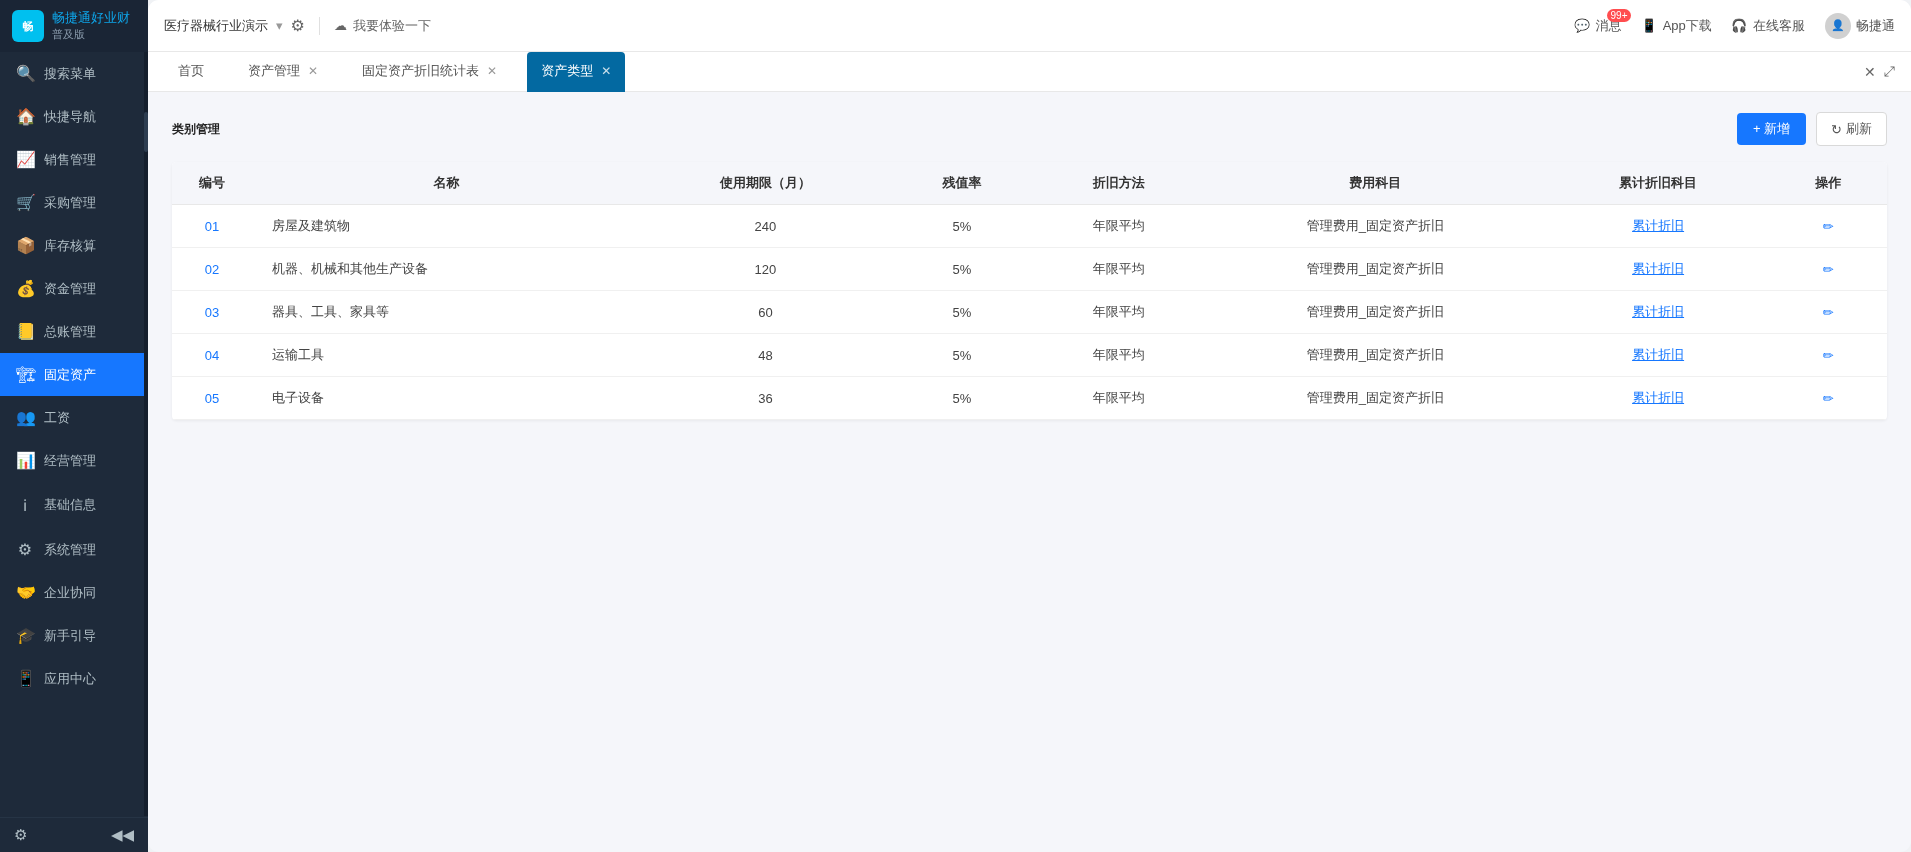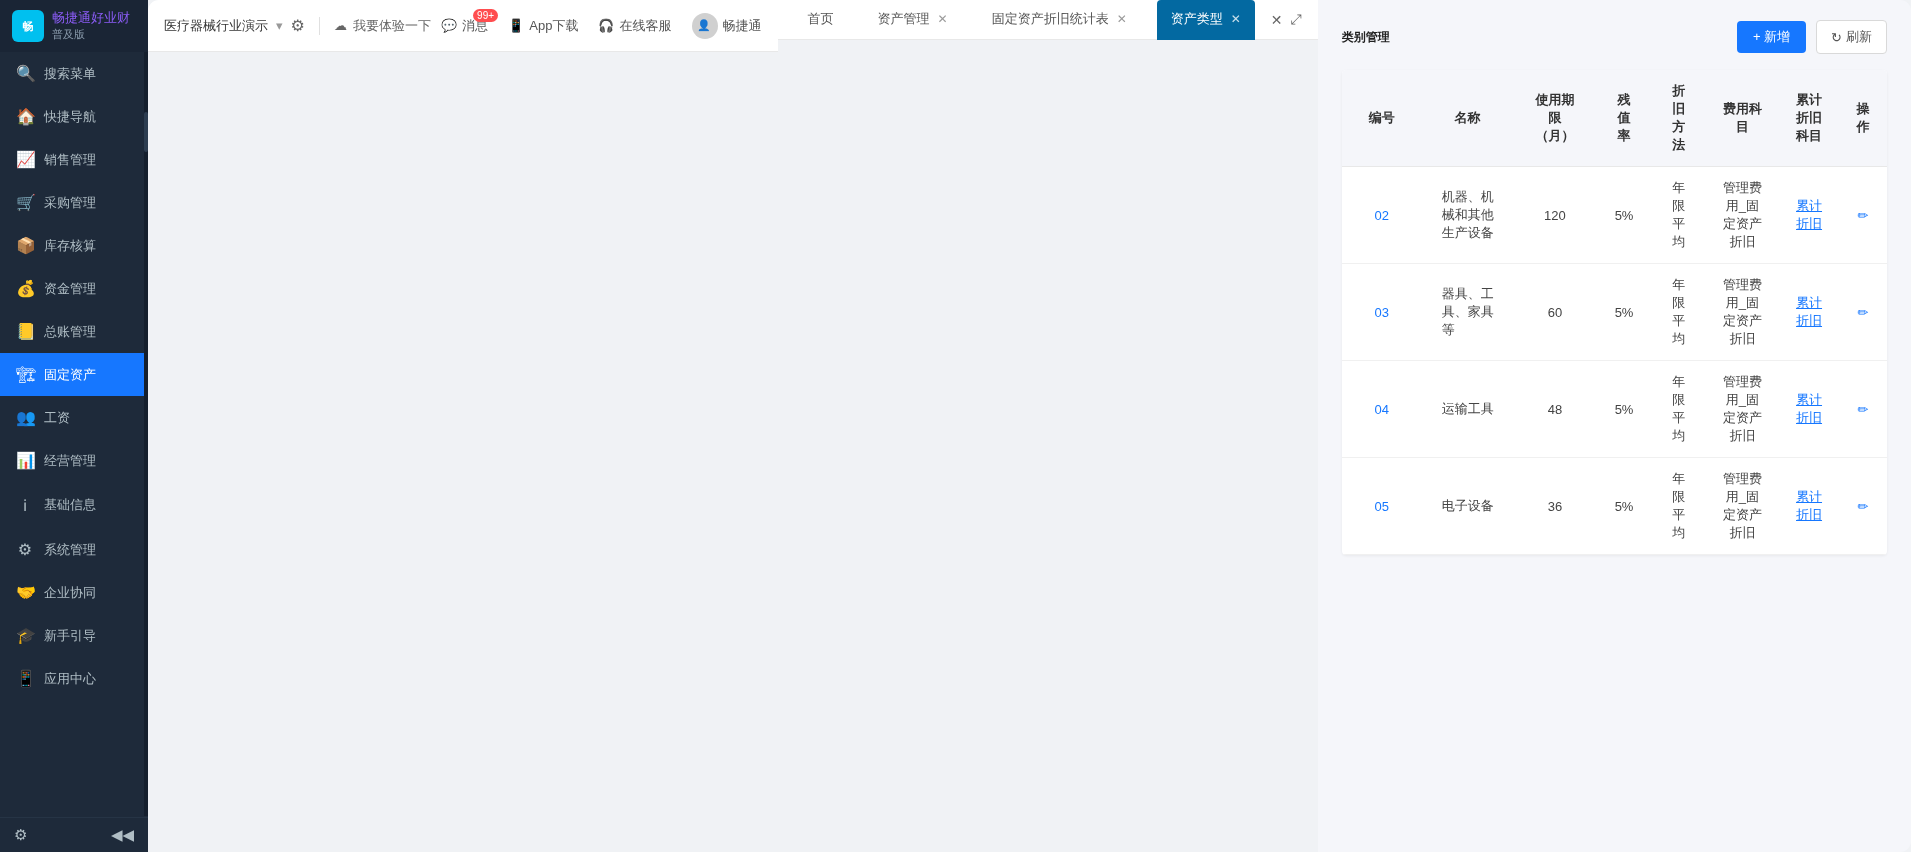--- a/index.html
+++ b/index.html
@@ -22,21 +22,21 @@
       gap: 8px;
       height: 52px;
     }
     .sidebar-logo-icon {
       width: 32px; height: 32px;
       background: #00c0ef;
       border-radius: 6px;
       display: flex; align-items: center; justify-content: center;
       color: white; font-size: 11px; font-weight: bold;
     }
-    .sidebar-logo-text { color: #8b5cf6; font-size: 13px; line-height: 1.3; }
+    .sidebar-logo-text { color: #0ea5e9; font-size: 13px; line-height: 1.3; }
     .sidebar-logo-sub { color: #8899aa; font-size: 11px; }
     .sidebar-scroll { flex: 1; overflow-y: auto; }
     .sidebar-scroll::-webkit-scrollbar { width: 4px; }
     .sidebar-scroll::-webkit-scrollbar-thumb { background: #2d3d50; }
     .sidebar-item {
       display: flex; align-items: center; gap: 10px;
       padding: 12px 16px;
       color: #b0bec5;
       cursor: pointer;
       transition: background 0.2s;
@@ -46,21 +46,21 @@
     .sidebar-item-icon { font-size: 16px; width: 18px; text-align: center; }
     .sidebar-bottom {
       border-top: 1px solid #263445;
       display: flex; align-items: center; justify-content: space-between;
       padding: 8px 14px;
       color: #b0bec5;
     }
     .sidebar-bottom-icon { cursor: pointer; font-size: 15px; }
 
     
-    .main { flex: 1; display: flex; overflow: hidden; border-radius: 11px; }
+    .main { flex: 1; display: flex; flex-direction: column; overflow: hidden; border-radius: 11px; }
 
     
     .topbar {
       background: white;
       height: 52px;
       display: flex; align-items: center;
       padding: 0 16px;
       border-bottom: 1px solid #e8e8e8;
       gap: 10px;
     }
@@ -311,20 +311,30 @@
             <th>名称</th>
             <th>使用期限（月）</th>
             <th>残值率</th>
             <th>折旧方法</th>
             <th>费用科目</th>
             <th>累计折旧科目</th>
             <th>操作</th>
           </tr>
         </thead>
         <tbody id="table-body">
+        <tr>
+    <td style="color:#1677ff;">01</td>
+    <td class="name-cell">房屋及建筑物</td>
+    <td>240</td>
+    <td>5%</td>
+    <td>年限平均</td>
+    <td>管理费用_固定资产折旧</td>
+    <td class="link-text">累计折旧</td>
+    <td class="edit-icon">✏</td>
+  </tr>
             <tr>
     <td style="color:#1677ff;">02</td>
     <td class="name-cell">机器、机械和其他生产设备</td>
     <td>120</td>
     <td>5%</td>
     <td>年限平均</td>
     <td>管理费用_固定资产折旧</td>
     <td class="link-text">累计折旧</td>
     <td class="edit-icon">✏</td>
   </tr>

